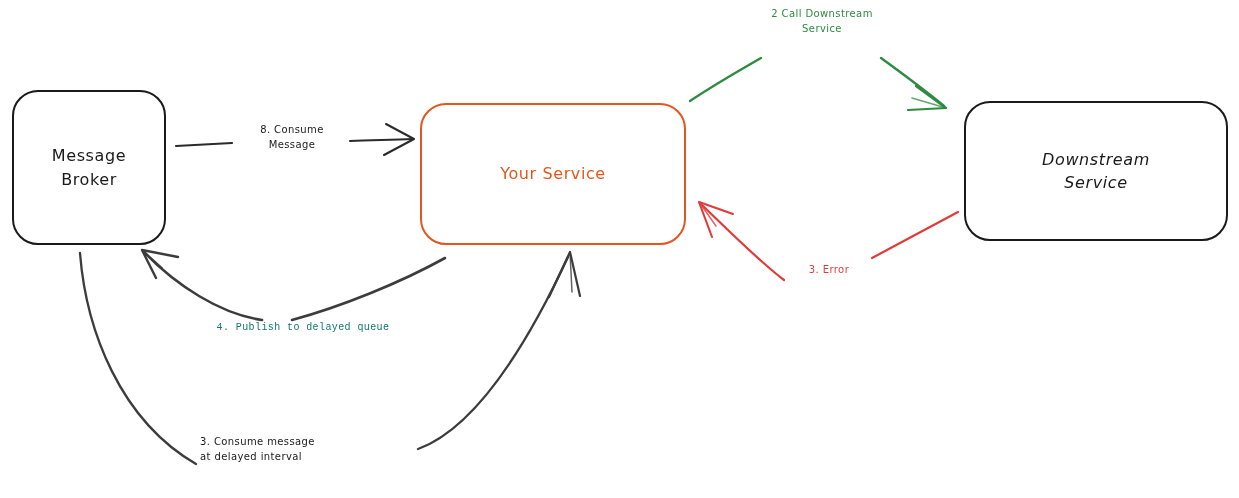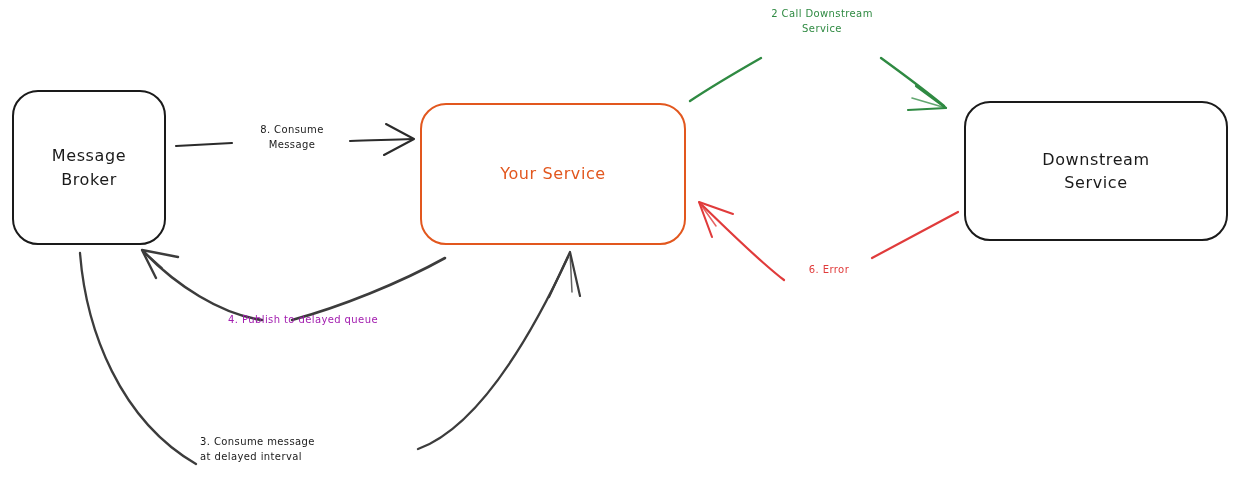--- a/index.html
+++ b/index.html
@@ -94,31 +94,31 @@
 
   <div class="node-box" style="left:12px; top:90px; width:154px; height:155px; border:2px solid #1a1a1a;">
     <span class="node-label" style="color:#1a1a1a;">Message
 Broker</span>
   </div>
 
   <div class="node-box" style="left:420px; top:103px; width:266px; height:142px; border:2.5px solid #e2571e;text-align:center;">
     <span class="node-label" style="color:#e2571e;">Your Service</span>
   </div>
 
-  <div class="node-box" style="left:964px; top:101px; width:264px; height:140px; border:2px solid #1a1a1a;">
+  <div class="node-box" style="left:964px; top:101px; width:264px; height:140px; border:2px solid #1a1a1a;font-style:italic;">
     <span class="node-label" style="color:#1a1a1a;">Downstream
 Service</span>
   </div>
 
   <div class="edge-label" style="left:234px; top:122px; width:116px; color:#1a1a1a;">8. Consume
 Message</div>
 
   <div class="edge-label" style="left:712px; top:6px; width:220px; color:#2f8a42;">2 Call Downstream
 Service</div>
 
-  <div class="edge-label" style="left:783px; top:262px; width:92px; color:#e03b3b;">6. Error</div>
+  <div class="edge-label" style="left:783px; top:262px; width:92px; color:#e03b3b;">3. Error</div>
 
-  <div class="edge-label" style="left:160px; top:312px; width:286px; color:#a21caf;">4. Publish to delayed queue</div>
+  <div class="edge-label" style="left:160px; top:320px; width:286px; color:#0f766e;font-family:Liberation Mono, monospace;">4. Publish to delayed queue</div>
 
   <div class="edge-label" style="left:200px; top:434px; width:218px; color:#1a1a1a; text-align:left;">3. Consume message
 at delayed interval</div>
 
 </div>
 
 </body></html>

